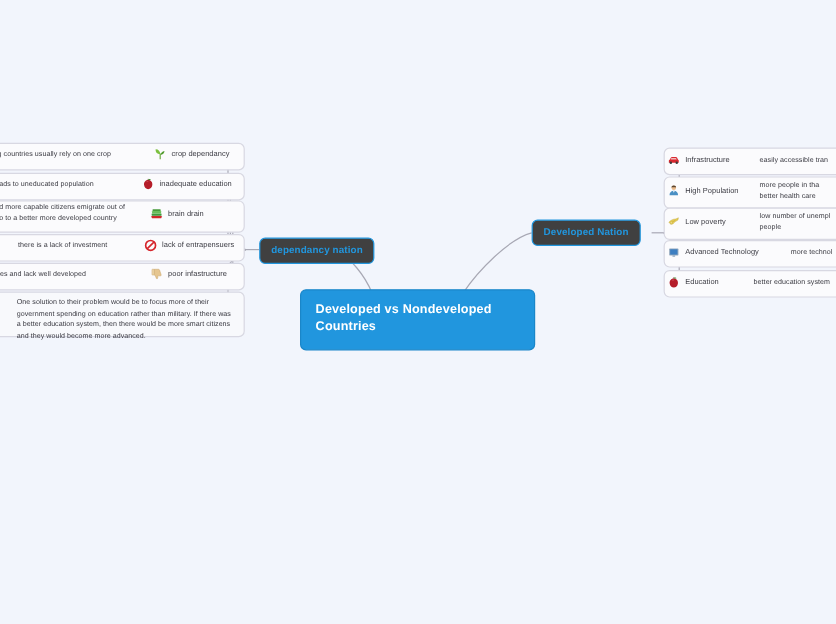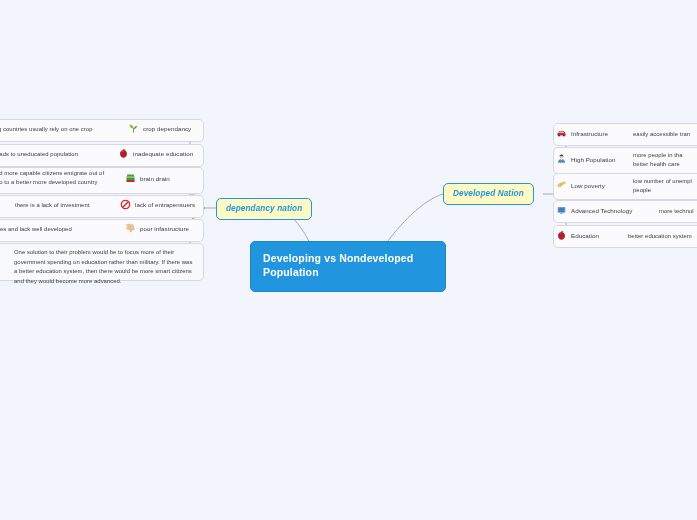--- a/index.html
+++ b/index.html
@@ -44,32 +44,31 @@
     font-weight: bold;
     line-height: 1.32;
     letter-spacing: 0.15px;
     z-index: 6;
   }
 
   
   .branch-node {
     position: absolute;
     box-sizing: border-box;
-    background: #fef9c3;
+    background: #404040;
     border: 1.4px solid #2196de;
     border-radius: 5px;
     color: #2196de;
     font-size: 8.2px;
     font-weight: bold;
     letter-spacing: 0.1px;
     text-align: left;
     padding: 5px 9px 6px 9px;
     white-space: nowrap;
     z-index: 6;
-    font-style: italic;
   }
   .branch-left  { left: 216px; top: 198px; }
   .branch-right { left: 443px; top: 183px; }
 
   
   .leaf {
     position: absolute;
     box-sizing: border-box;
     background: #fbfbfd;
     border: 1px solid #d8d8e2;
@@ -143,21 +142,21 @@
       <path d="M 543 194 L 553 194"></path>
 
       <path d="M 553 194 C 559 194 561 186 566 182 L 566 133"></path>
       <path d="M 553 194 C 558 194 560 189 564 186 L 564 160"></path>
       <path d="M 553 194 L 562 194"></path>
       <path d="M 553 194 C 558 194 560 199 564 202 L 564 211"></path>
       <path d="M 553 194 C 559 194 561 202 566 206 L 566 236"></path>
     </g>
   </svg>
 
-  <div class="central-node">Developing vs Nondeveloped Population</div>
+  <div class="central-node">Developed vs Nondeveloped Countries</div>
 
   <div class="branch-node branch-left">dependancy nation</div>
 
   <div class="branch-node branch-right">Developed Nation</div>
 
   <div class="leaf" style="left:-86px; top:119px; width:290px;"></div>
   <span class="leaf-desc" style="left:-2px; top:125px; width:130px;">g countries usually rely on one crop</span>
   <span class="leaf-icon" style="left:128px; top:123px;">
     <svg viewBox="0 0 16 16">
       <path d="M8 14 L8 7" stroke="#6aa83c" stroke-width="1.4" fill="none"></path>

